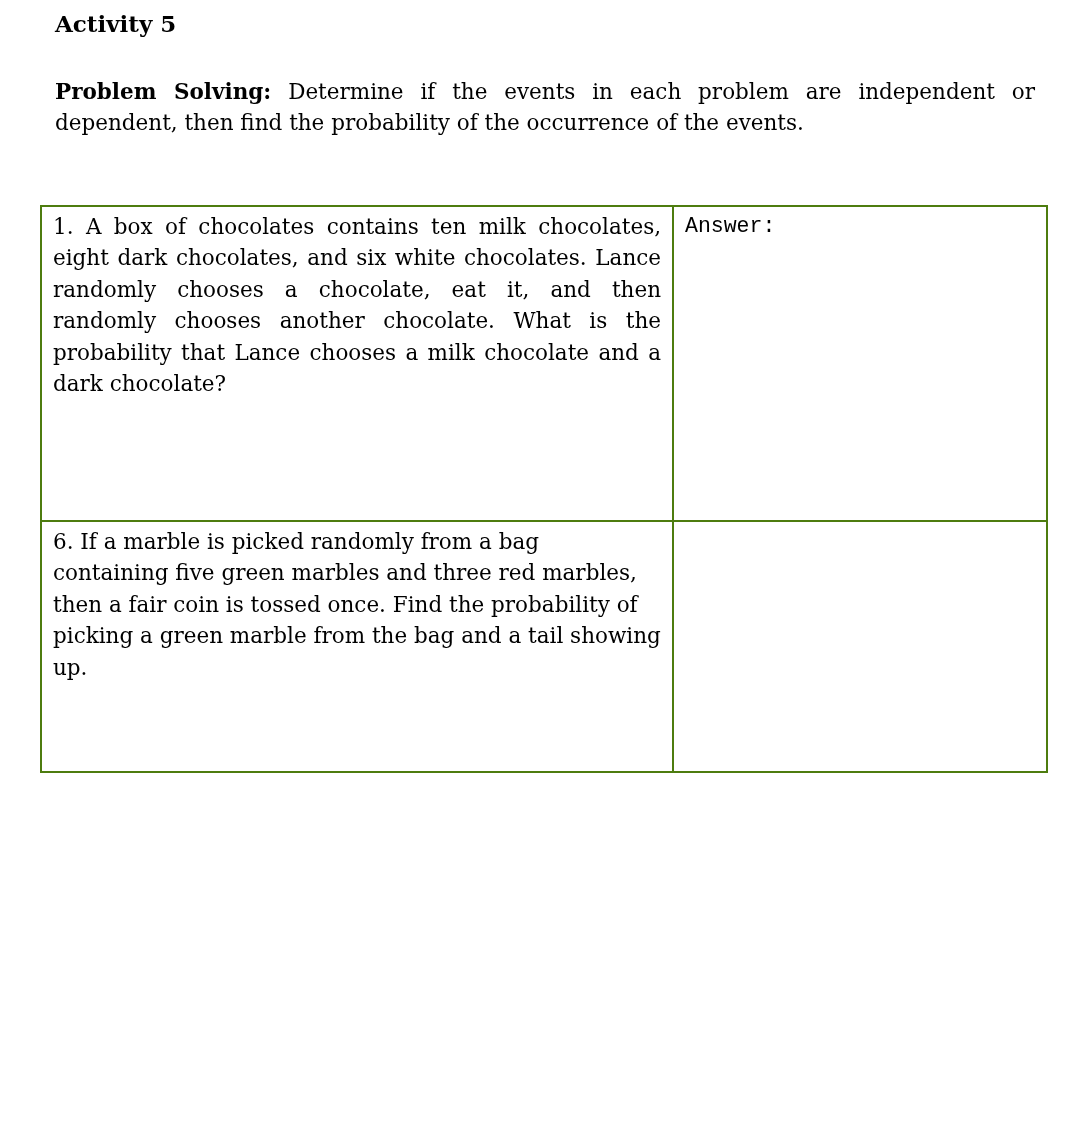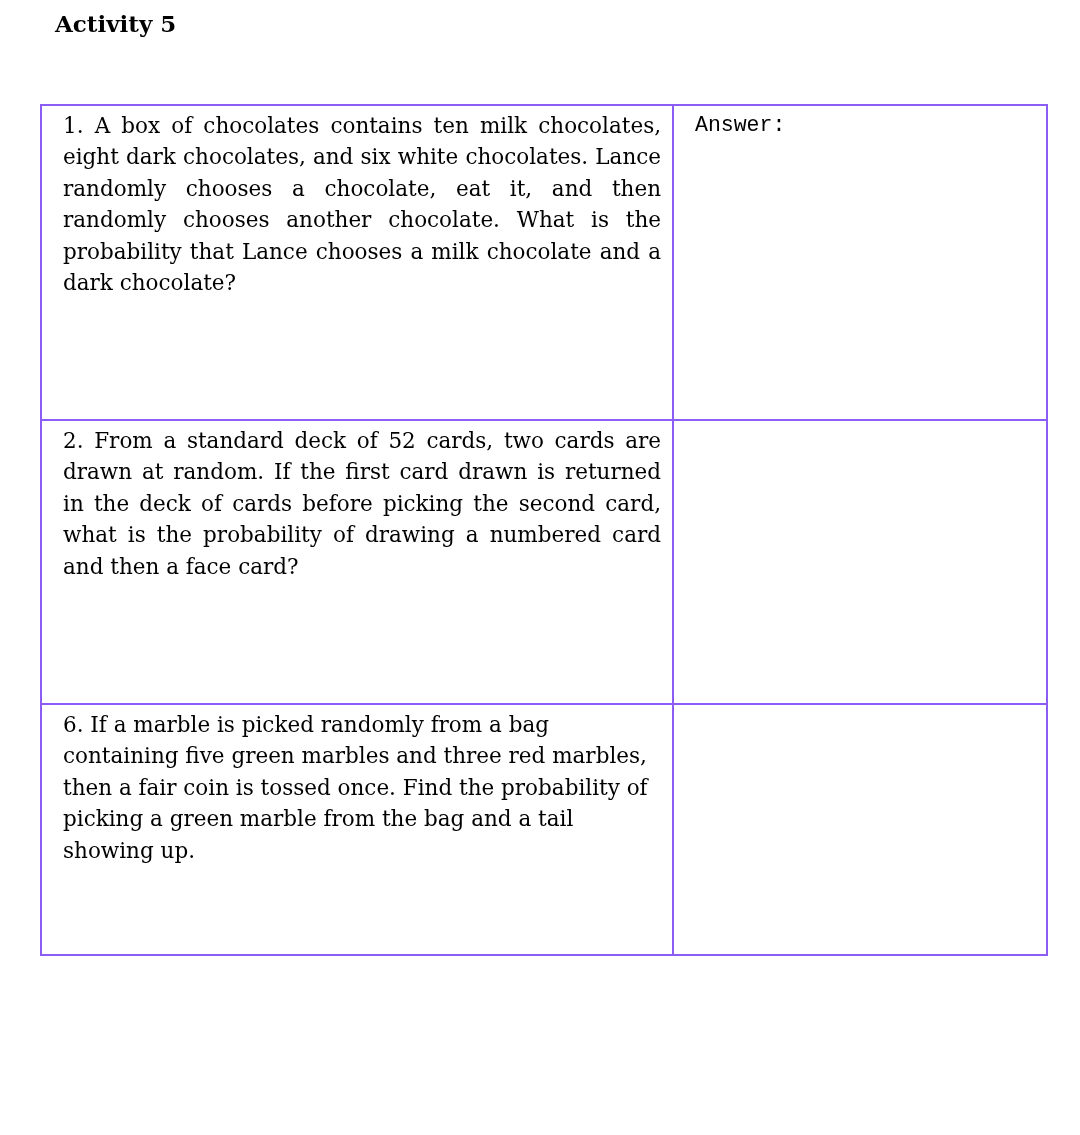--- a/index.html
+++ b/index.html
@@ -35,50 +35,47 @@
   .instructions .label {
     font-weight: bold;
   }
   table.problems {
     border-collapse: collapse;
     table-layout: fixed;
     width: 1006px;
     margin-top: 66px;
   }
   table.problems td {
-    border: 2px solid #8b5cf6;
+    border: 2px solid #4d7c0f;
     vertical-align: top;
-    padding: 4px 11px 0 21px;
+    padding: 4px 11px 0 11px;
     font-size: 21.5px;
     line-height: 31.5px;
   }
   td.problem-cell { width: 632px; }
   td.answer-cell  { width: 374px; font-family: Liberation Mono, monospace; }
   td.justified { text-align: justify; }
   tr.row-1 td { height: 315px; }
   tr.row-2 td { height: 284px; }
   tr.row-3 td { height: 251px; }
 </style>
 </head>
 <body>
 
 <div class="page">
 
   <h1 class="doc-title">Activity 5</h1>
 
+  <p class="instructions"><span class="label">Problem Solving:</span> <span>Determine if the events in each problem are independent or dependent, then find the probability of the occurrence of the events.</span></p>
 
   <table class="problems">
     <tbody>
       <tr class="row-1">
         <td class="problem-cell justified">1. A box of chocolates contains ten milk chocolates, eight dark chocolates, and six white chocolates. Lance randomly chooses a chocolate, eat it, and then randomly chooses another chocolate. What is the probability that Lance chooses a milk chocolate and a dark chocolate?</td>
         <td class="answer-cell">Answer:</td>
-      </tr>
-      <tr class="row-2">
-        <td class="problem-cell justified">2. From a standard deck of 52 cards, two cards are drawn at random. If the first card drawn is returned in the deck of cards before picking the second card, what is the probability of drawing a numbered card and then a face card?</td>
-        <td class="answer-cell"></td>
       </tr>
       <tr class="row-3">
         <td class="problem-cell">6. If a marble is picked randomly from a bag containing five green marbles and three red marbles, then a fair coin is tossed once. Find the probability of picking a green marble from the bag and a tail showing up.</td>
         <td class="answer-cell"></td>
       </tr>
     </tbody>
   </table>
 
 </div>
 

